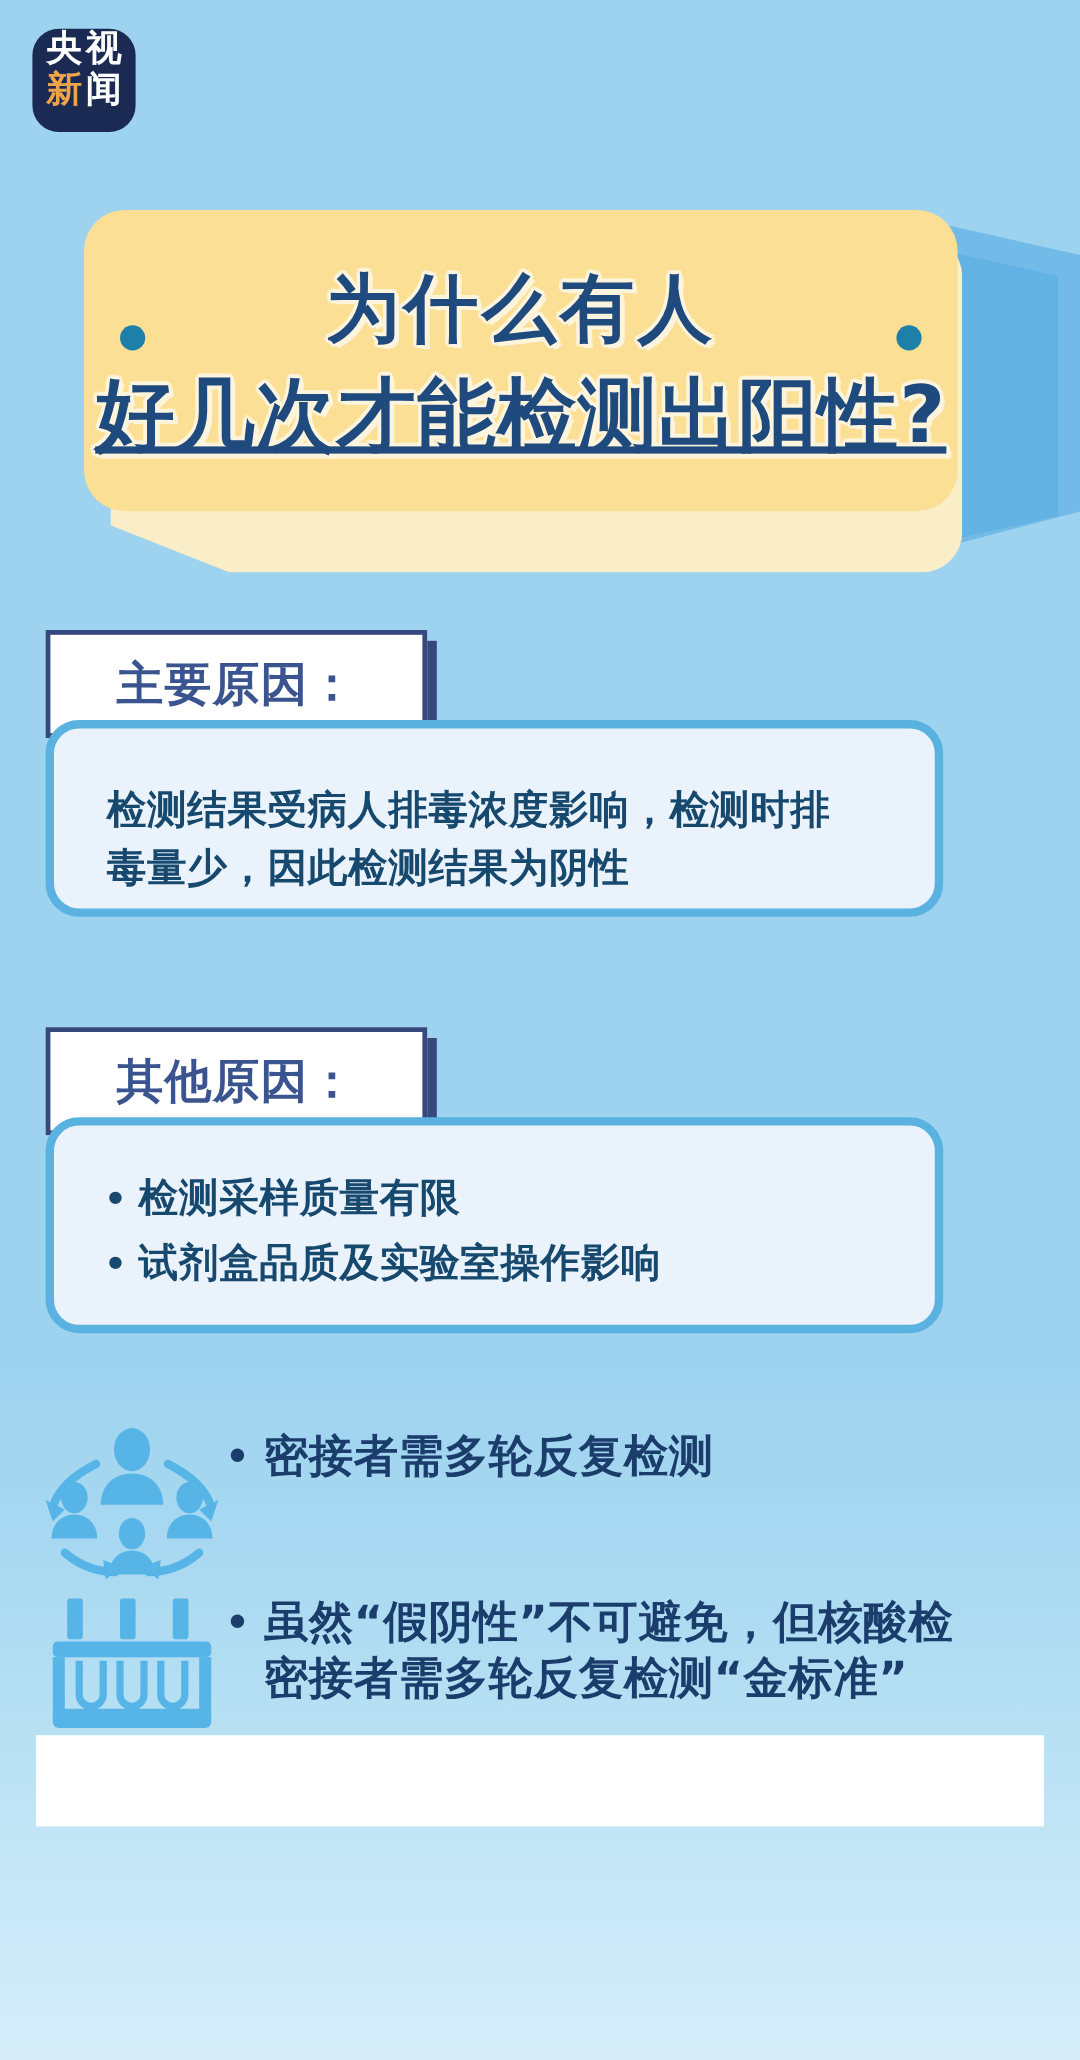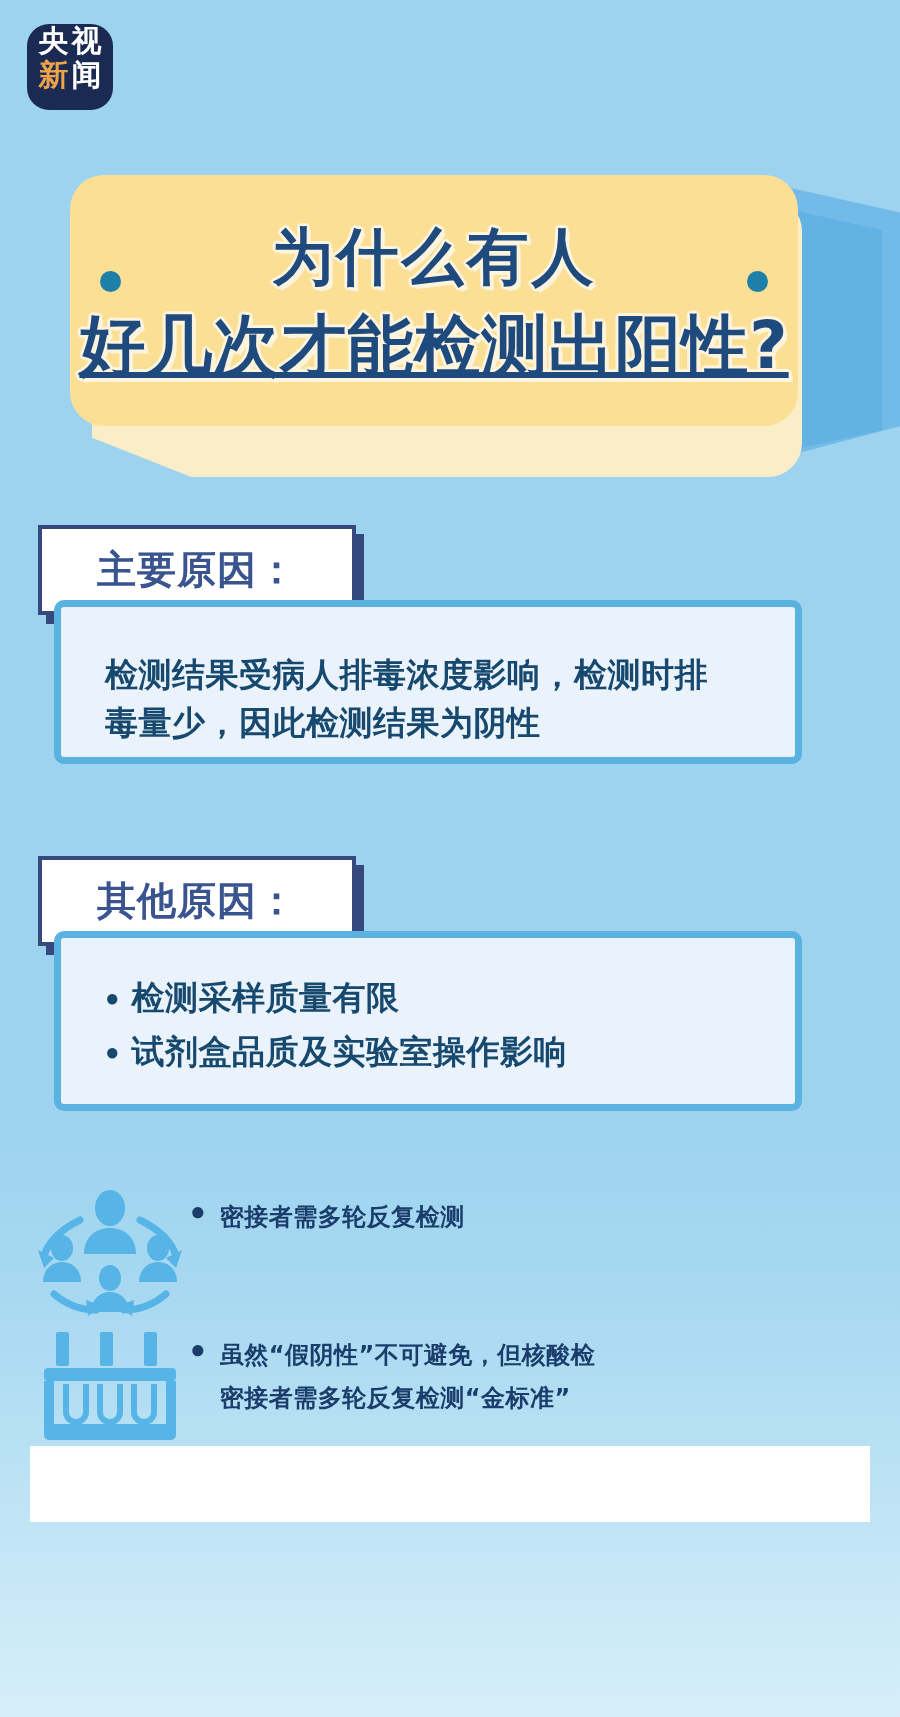--- a/index.html
+++ b/index.html
@@ -184,23 +184,22 @@
     border-left: 23px solid transparent;
     border-right: 23px solid transparent;
     border-top: 26px solid #ffffff;
   }
 
   
   .content-card {
     position: absolute;
     background: #eaf3fb;
     border: 7px solid #5ab2e0;
-    border-radius: 10px;
+    border-radius: 28px;
     box-sizing: border-box;
-    margin-left: 16px;
   }
   .body-text {
     color: #17496f;
     font-size: 33px;
     font-weight: 700;
     line-height: 1.45;
     letter-spacing: 0.5px;
     font-family: "DejaVu Sans", "Liberation Sans", sans-serif;
   }
   .bullet-row {
@@ -223,26 +222,25 @@
     width: 840px;
     height: 320px;
   }
   .bottom-row {
     position: absolute;
     display: flex;
     align-items: flex-start;
   }
   .bottom-text {
     color: #1b3d6b;
-    font-size: 24px;
+    font-size: 37px;
     font-weight: 700;
     line-height: 1.28;
     letter-spacing: 0.5px;
     font-family: "DejaVu Sans", "Liberation Sans", sans-serif;
-    margin-top: 12px;
   }
   .bottom-bullet {
     color: #1b3d6b;
     font-size: 26px;
     line-height: 42px;
     margin-right: 14px;
   }
   .white-strip {
     position: absolute;
     left: 30px;

